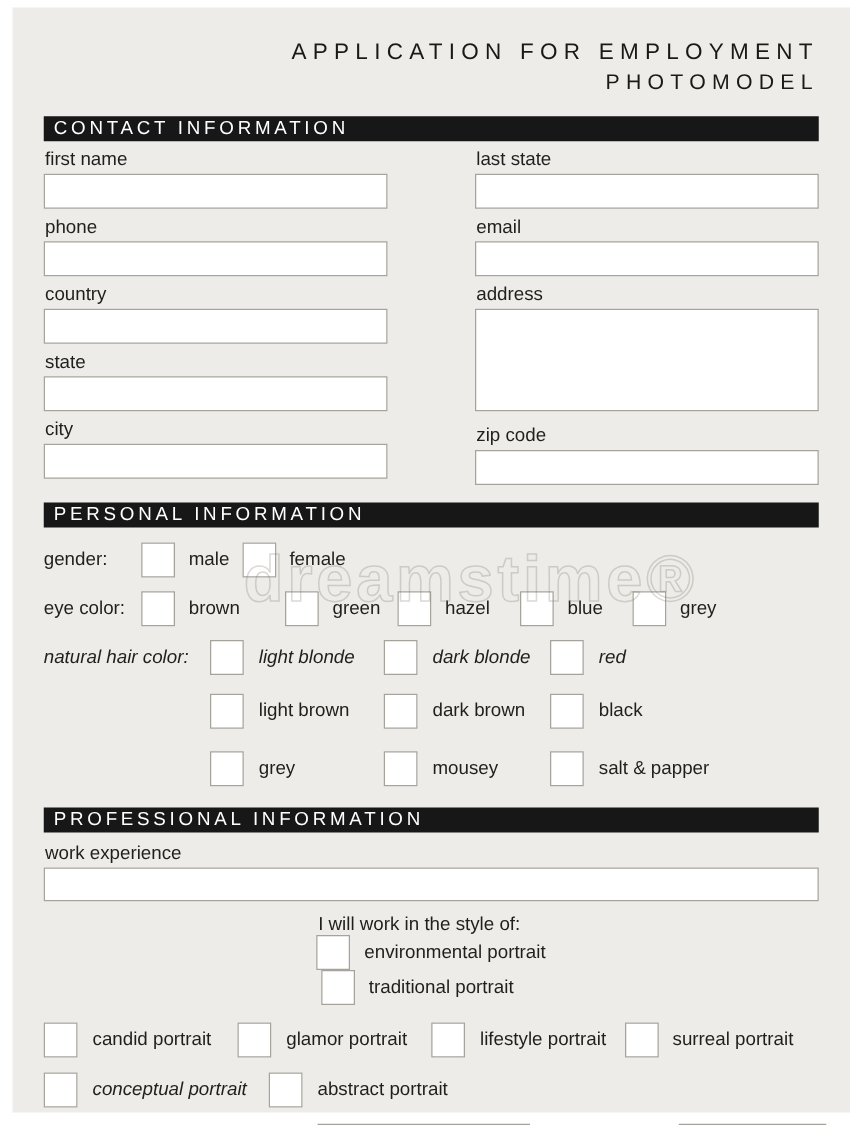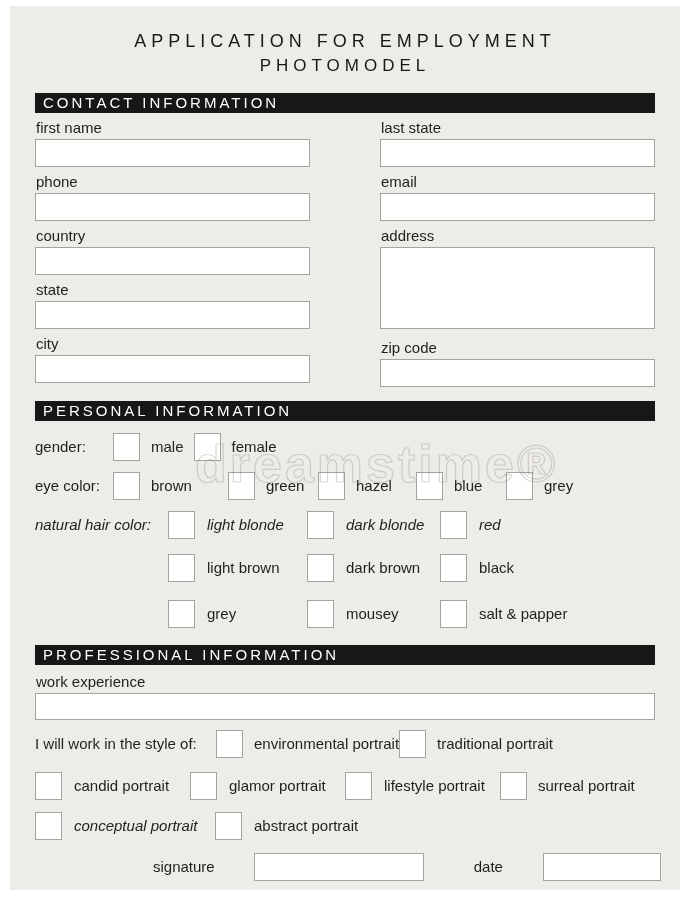--- a/index.html
+++ b/index.html
@@ -1,20 +1,20 @@
 <!DOCTYPE html>
 <html><head>
 <meta charset="utf-8">
 <style>
   html,body{margin:0;padding:0;width:689px;height:900px;background:#ffffff;overflow:hidden;
     font-family:"Liberation Sans", sans-serif;color:#201f1d;}
   .panel{position:absolute;left:10px;top:6px;width:670px;height:884px;background:#edece8;}
   .content{padding:0 25px;position:relative;}
   
-  .title{padding-top:24px;text-align:center;color:#191918;}
+  .title{padding-top:24px;text-align:right;color:#191918;}
   .title .t1{font-size:18px;letter-spacing:5px;line-height:1.25;}
   .title .t2{font-size:17px;letter-spacing:5px;line-height:1.25;margin-top:2px;}
   
   .bar{background:#171717;color:#ffffff;height:20px;line-height:20px;font-size:15px;
     letter-spacing:3px;padding-left:8px;box-sizing:border-box;}
   .bar-contact{margin-top:17px;}
   .bar-personal{margin-top:8px;}
   .bar-professional{margin-top:17px;}
   
   .cols{display:flex;gap:70px;margin-top:6px;}
@@ -41,21 +41,21 @@
   .row-hair{margin-top:11px;font-style:italic;}
   .row-hair2{margin-top:15px;}
   .row-hair3{margin-top:18px;}
   .hlabel{width:133px;flex:none;}
   .hindent{margin-left:133px;}
   .hp .cb{margin-right:12px;}
   .hp1{width:139px;}.hp2{width:133px;}
   
   .we-label{display:block;font-size:15px;line-height:17px;margin:8px 0 3px 1px;}
   .we-input{height:27px;}
-  .row-style1{margin-top:10px;}
+  .row-style1{margin-top:10px;flex-direction:column;}
   .sintro{width:181px;flex:none;}
   .sp1{width:176px;}
   .row-style2{margin-top:14px;}
   .row-style3{margin-top:12px;}
   .sp{width:155px;}
   .sp .cb{margin-right:12px;}
   .sp3a{width:180px;font-style:italic;}
   .row-sign{margin-top:13px;margin-left:118px;gap:28px;}
   .sig-label{margin-right:11px;}
   .sig-input{width:170px;flex:none;margin-right:22px;}

